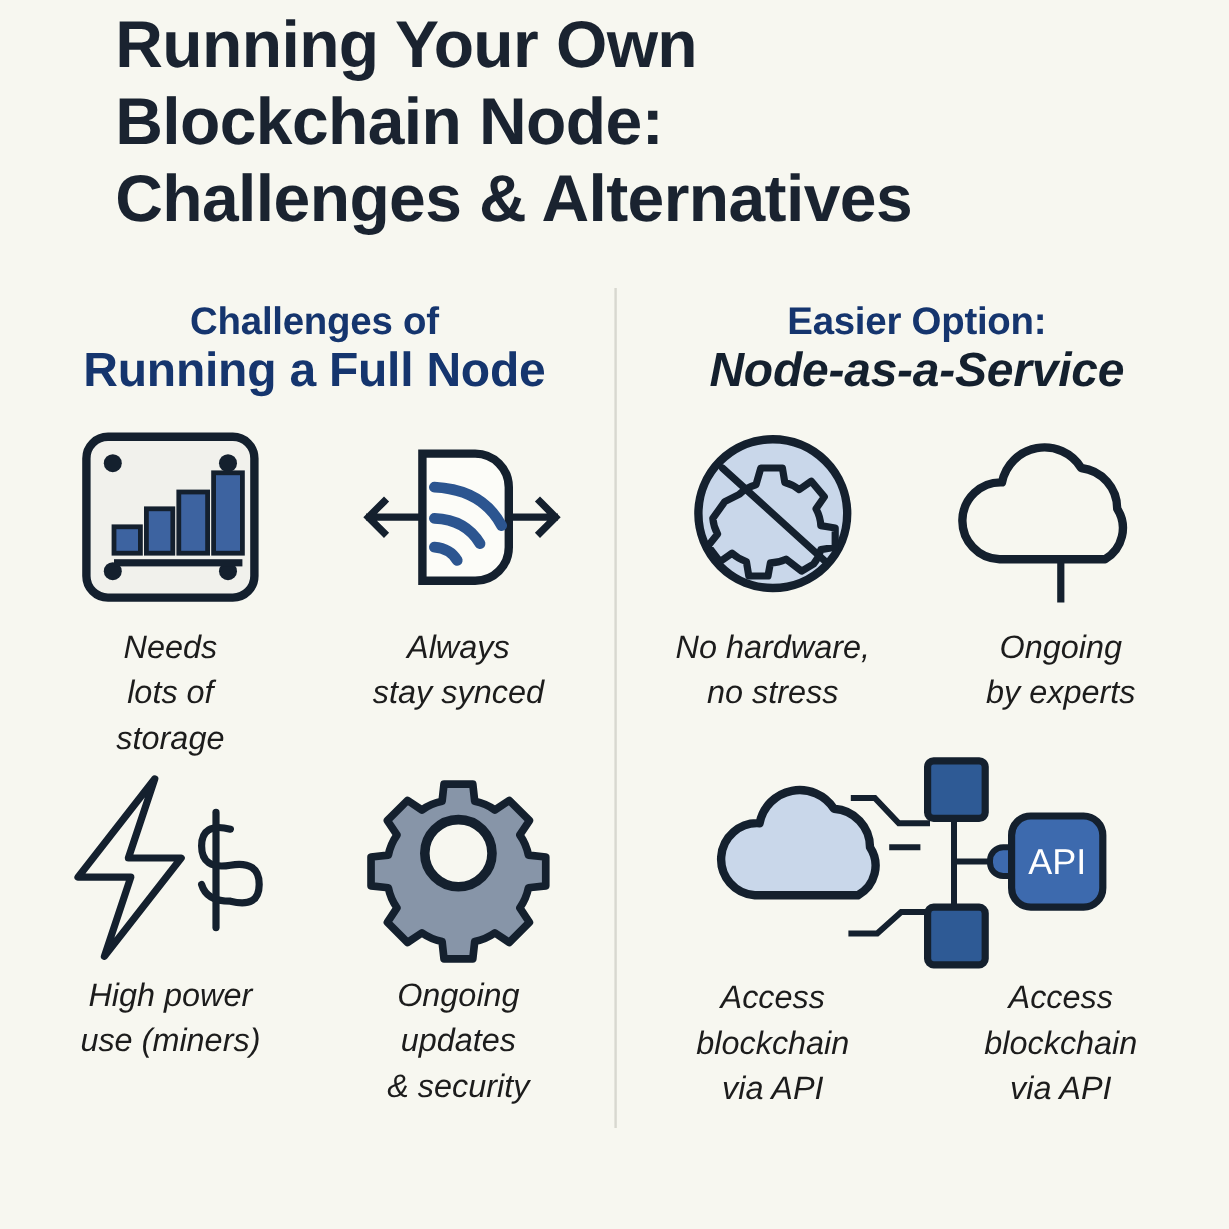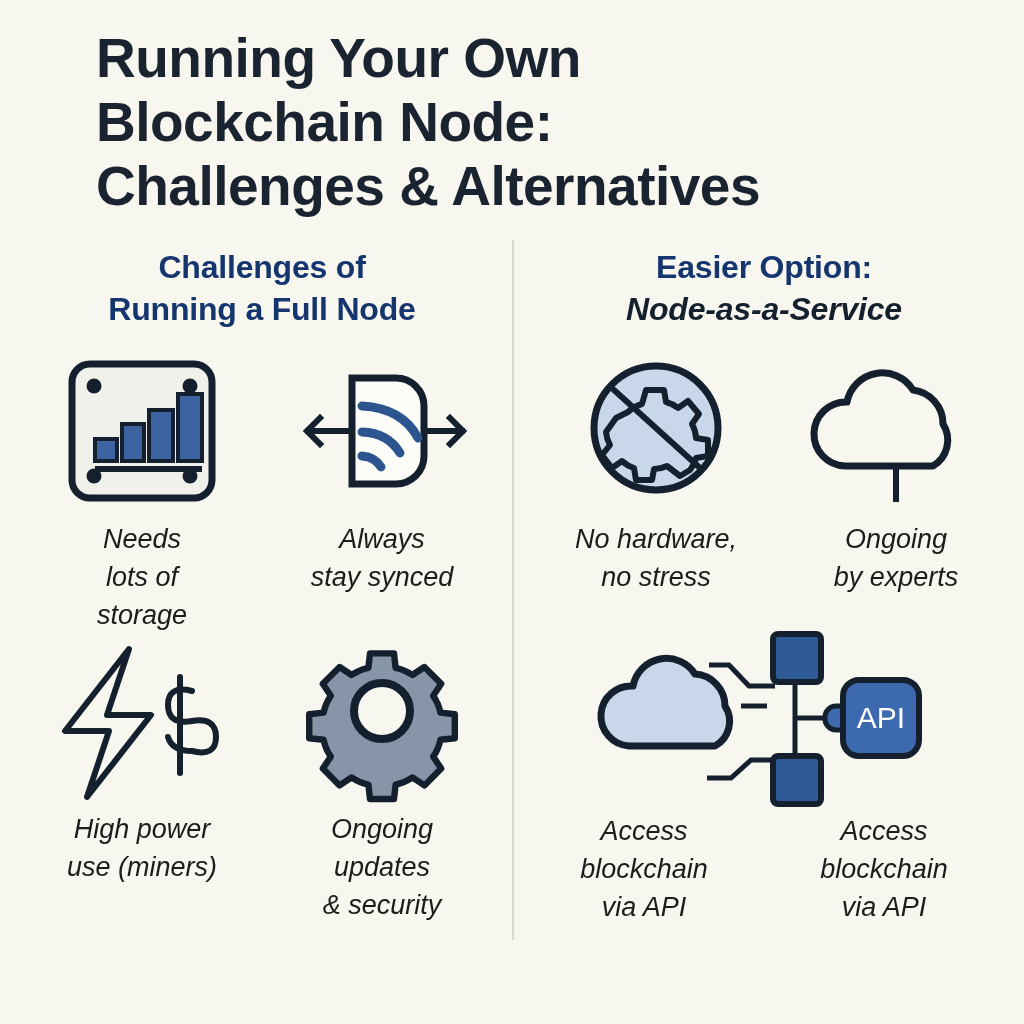--- a/index.html
+++ b/index.html
@@ -15,21 +15,21 @@
     width: 1024px;
     height: 1024px;
     background: #F7F7F0;
     overflow: hidden;
   }
 
   
   .title-block {
     position: absolute;
     left: 96px;
-    top: 26px;
+    top: 5px;
     width: 860px;
   }
   .title-line {
     font-size: 55px;
     font-weight: 700;
     line-height: 64px;
     color: #1A2330;
     letter-spacing: -0.5px;
     white-space: nowrap;
   }
@@ -60,21 +60,21 @@
   }
   .col-heading .h1 {
     display: block;
     font-size: 32px;
     font-weight: 700;
     color: #15356E;
     letter-spacing: -0.2px;
   }
   .col-heading .h2 {
     display: block;
-    font-size: 32px;
+    font-size: 40px;
     font-weight: 700;
     letter-spacing: -0.2px;
   }
   .col-left .col-heading .h2 { color: #15356E; }
   .col-right .col-heading .h2 { color: #14202E; font-style: italic; }
 
   
   .row-group {
     position: absolute;
     width: 480px;
@@ -111,21 +111,21 @@
     justify-content: center;
   }
   .labels-row {
     width: 480px;
     display: flex;
   }
 
   
   #l-row1 { left: 22px;  top: 346px; }
   #l-row2 { left: 22px;  top: 636px; }
-  #r-row1 { left: 536px; top: 346px; }
+  #r-row1 { left: 524px; top: 346px; }
   #r-row2 { left: 524px; top: 618px; flex-direction: column; }
 </style>
 </head>
 <body>
 
 <div id="canvas">
 
   <div class="title-block">
     <div class="title-line">Running Your Own</div>
     <div class="title-line">Blockchain Node:</div>

